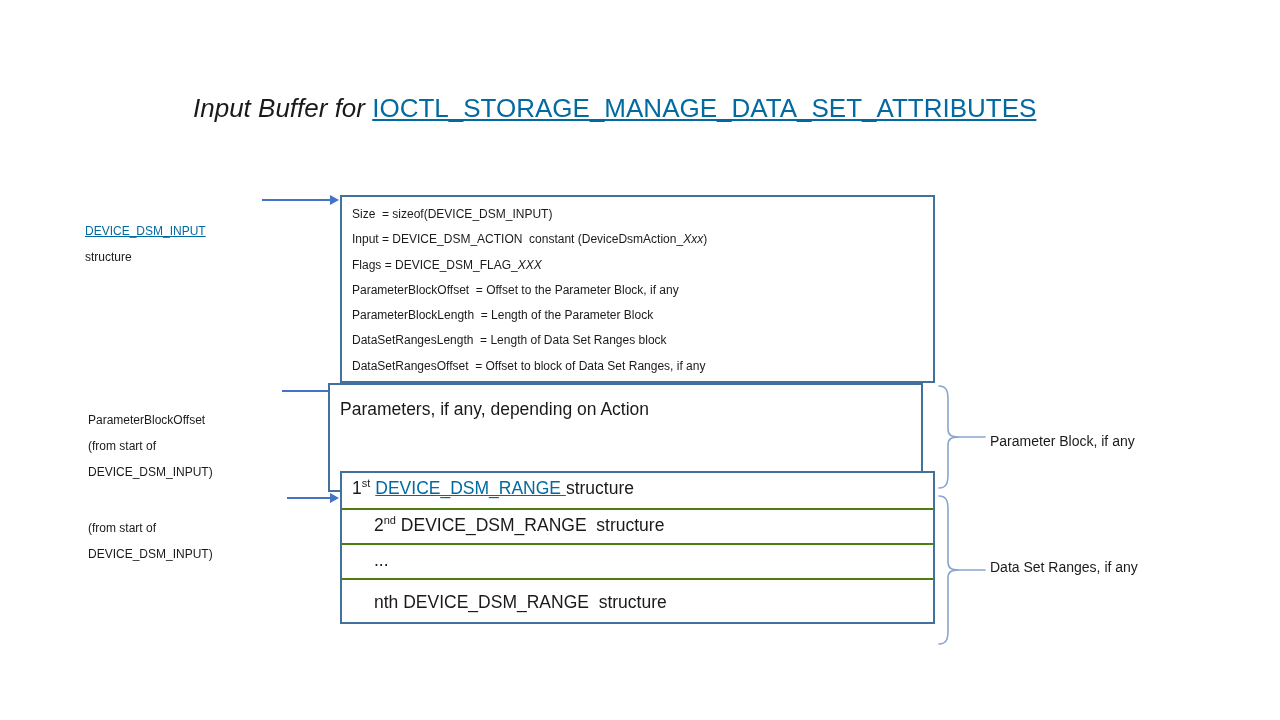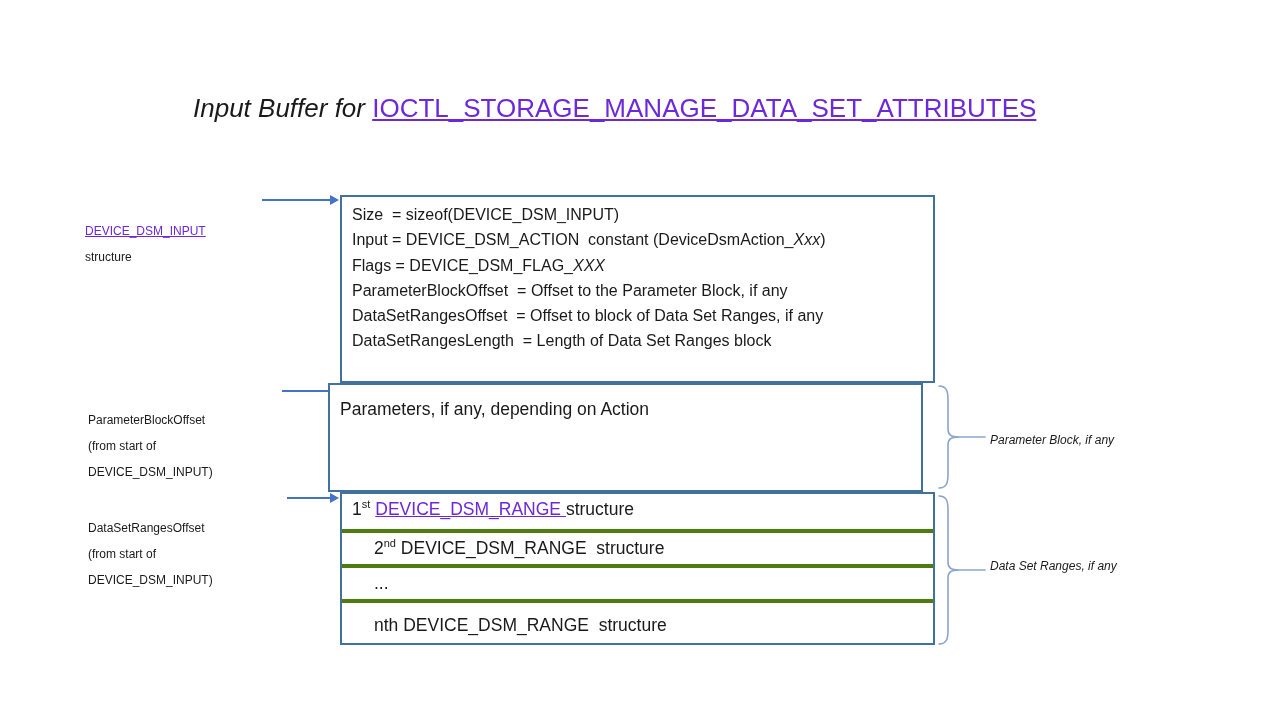--- a/index.html
+++ b/index.html
@@ -6,97 +6,97 @@
   html,body { background:#ffffff; }
   body {
     width:1280px; height:720px; position:relative; overflow:hidden;
     font-family:"Liberation Sans", sans-serif; color:#1a1a1a;
   }
   .abs { position:absolute; }
 
   .title { left:193px; top:91px; font-size:26px; line-height:34px; }
   .title .pre { white-space:pre;font-style:italic; }
 
-  .link { color:#6d28d9; text-decoration:underline; cursor:pointer; white-space:pre; }
+  .link { color:#0369a1; text-decoration:underline; cursor:pointer; white-space:pre; }
 
   .side-label { font-size:12px; line-height:26px;margin-top:29px; }
   .side-label span, .side-label a { display:block; }
   .lbl-input  { left:85px;  top:189px; }
   .lbl-param  { left:88px;  top:378px; }
   .lbl-ranges { left:88px;  top:486px; }
 
   .arrow { position:absolute; height:2px; background:#4472C4; }
   .arrow::after {
     content:""; position:absolute; right:-9px; top:-4px;
     border-left:9px solid #4472C4;
     border-top:5px solid transparent; border-bottom:5px solid transparent;
   }
   .arrow1 { left:262px; top:199px; width:68px; }
   .arrow2 { left:282px; top:390px; width:48px; }
   .arrow3 { left:287px; top:497px; width:43px; }
 
   .box { position:absolute; border:2px solid #41719C; background:#ffffff; }
   .header-box { left:340px; top:195px; width:595px; height:188px; padding:5px 10px; }
-  .box-line { font-size:16px; line-height:25.3px; }
+  .box-line { font-size:12px; line-height:25.3px; }
   .box-line span { white-space:pre; }
   .it { font-style:italic; }
 
   .params-box { left:328px; top:383px; width:595px; height:109px; padding:14px 10px; font-size:17.5px; }
   .params-box span { white-space:pre; }
 
-  .ranges-box { left:340px; top:492px; width:595px; height:153px; }
+  .ranges-box { left:340px; top:471px; width:595px; height:153px; }
   .range-row { font-size:17.5px; padding:5px 10px 0 10px; }
   .range-row span, .range-row a { white-space:pre; }
-  .rr2, .rr3, .rr4 { border-top:4px solid #4d7c0f;padding-left:32px; }
+  .rr2, .rr3, .rr4 { border-top:2px solid #4d7c0f;padding-left:32px; }
   .rr1 { height:35px; } .rr2 { height:35px; } .rr3 { height:35px; }
   .rr4 { height:28px; padding-top:12px; }
   .range-row sup { font-size:11px; vertical-align:super; line-height:0; }
   .range-row .link { margin-left:5px; }
 
   .brace { position:absolute; }
   .brace path { fill:none; stroke:#8AA5CE; stroke-width:1.6; stroke-linecap:round; }
   .brace1 { left:937px; top:384px; }
   .brace2 { left:937px; top:494px; }
-  .brace-label { font-size:12px;font-style:italic; }
+  .brace-label { font-size:14px; }
   .blabel1 { left:990px; top:433px; }
   .blabel2 { left:990px; top:559px; }
 </style>
 </head>
 <body>
 
 <div class="abs title"><span class="pre">Input Buffer for </span><a class="link">IOCTL_STORAGE_MANAGE_DATA_SET_ATTRIBUTES</a></div>
 
 <div class="abs side-label lbl-input">
     <a class="link">DEVICE_DSM_INPUT</a>
     <span>structure</span>
   </div>
 
 <div class="abs side-label lbl-param">
     <span>ParameterBlockOffset</span>
     <span>(from start of</span>
     <span>DEVICE_DSM_INPUT)</span>
   </div>
 
 <div class="abs side-label lbl-ranges">
-    <span>DataSetRangesOffset</span>
     <span>(from start of</span>
     <span>DEVICE_DSM_INPUT)</span>
   </div>
 
 <div class="arrow arrow1"></div>
 <div class="arrow arrow2"></div>
 <div class="arrow arrow3"></div>
 
 <div class="box header-box">
   <div class="box-line"><span>Size  = sizeof(DEVICE_DSM_INPUT)</span><span class="it"></span><span></span></div>
   <div class="box-line"><span>Input = DEVICE_DSM_ACTION  constant (DeviceDsmAction_</span><span class="it">Xxx</span><span>)</span></div>
   <div class="box-line"><span>Flags = DEVICE_DSM_FLAG_</span><span class="it">XXX</span><span></span></div>
   <div class="box-line"><span>ParameterBlockOffset  = Offset to the Parameter Block, if any</span><span class="it"></span><span></span></div>
+  <div class="box-line"><span>ParameterBlockLength  = Length of the Parameter Block</span><span class="it"></span><span></span></div>
+  <div class="box-line"><span>DataSetRangesLength  = Length of Data Set Ranges block</span><span class="it"></span><span></span></div>
   <div class="box-line"><span>DataSetRangesOffset  = Offset to block of Data Set Ranges, if any</span><span class="it"></span><span></span></div>
-  <div class="box-line"><span>DataSetRangesLength  = Length of Data Set Ranges block</span><span class="it"></span><span></span></div>
 </div>
 
 <div class="box params-box"><span>Parameters, if any, depending on Action</span></div>
 
 <div class="box ranges-box">
   <div class="range-row rr1"><span>1</span><sup>st</sup><a class="link">DEVICE_DSM_RANGE </a><span>structure</span></div>
   <div class="range-row rr2"><span>2</span><sup>nd</sup><span> DEVICE_DSM_RANGE  structure</span></div>
   <div class="range-row rr3"><span>...</span></div>
   <div class="range-row rr4"><span>nth DEVICE_DSM_RANGE  structure</span></div>
 </div>

